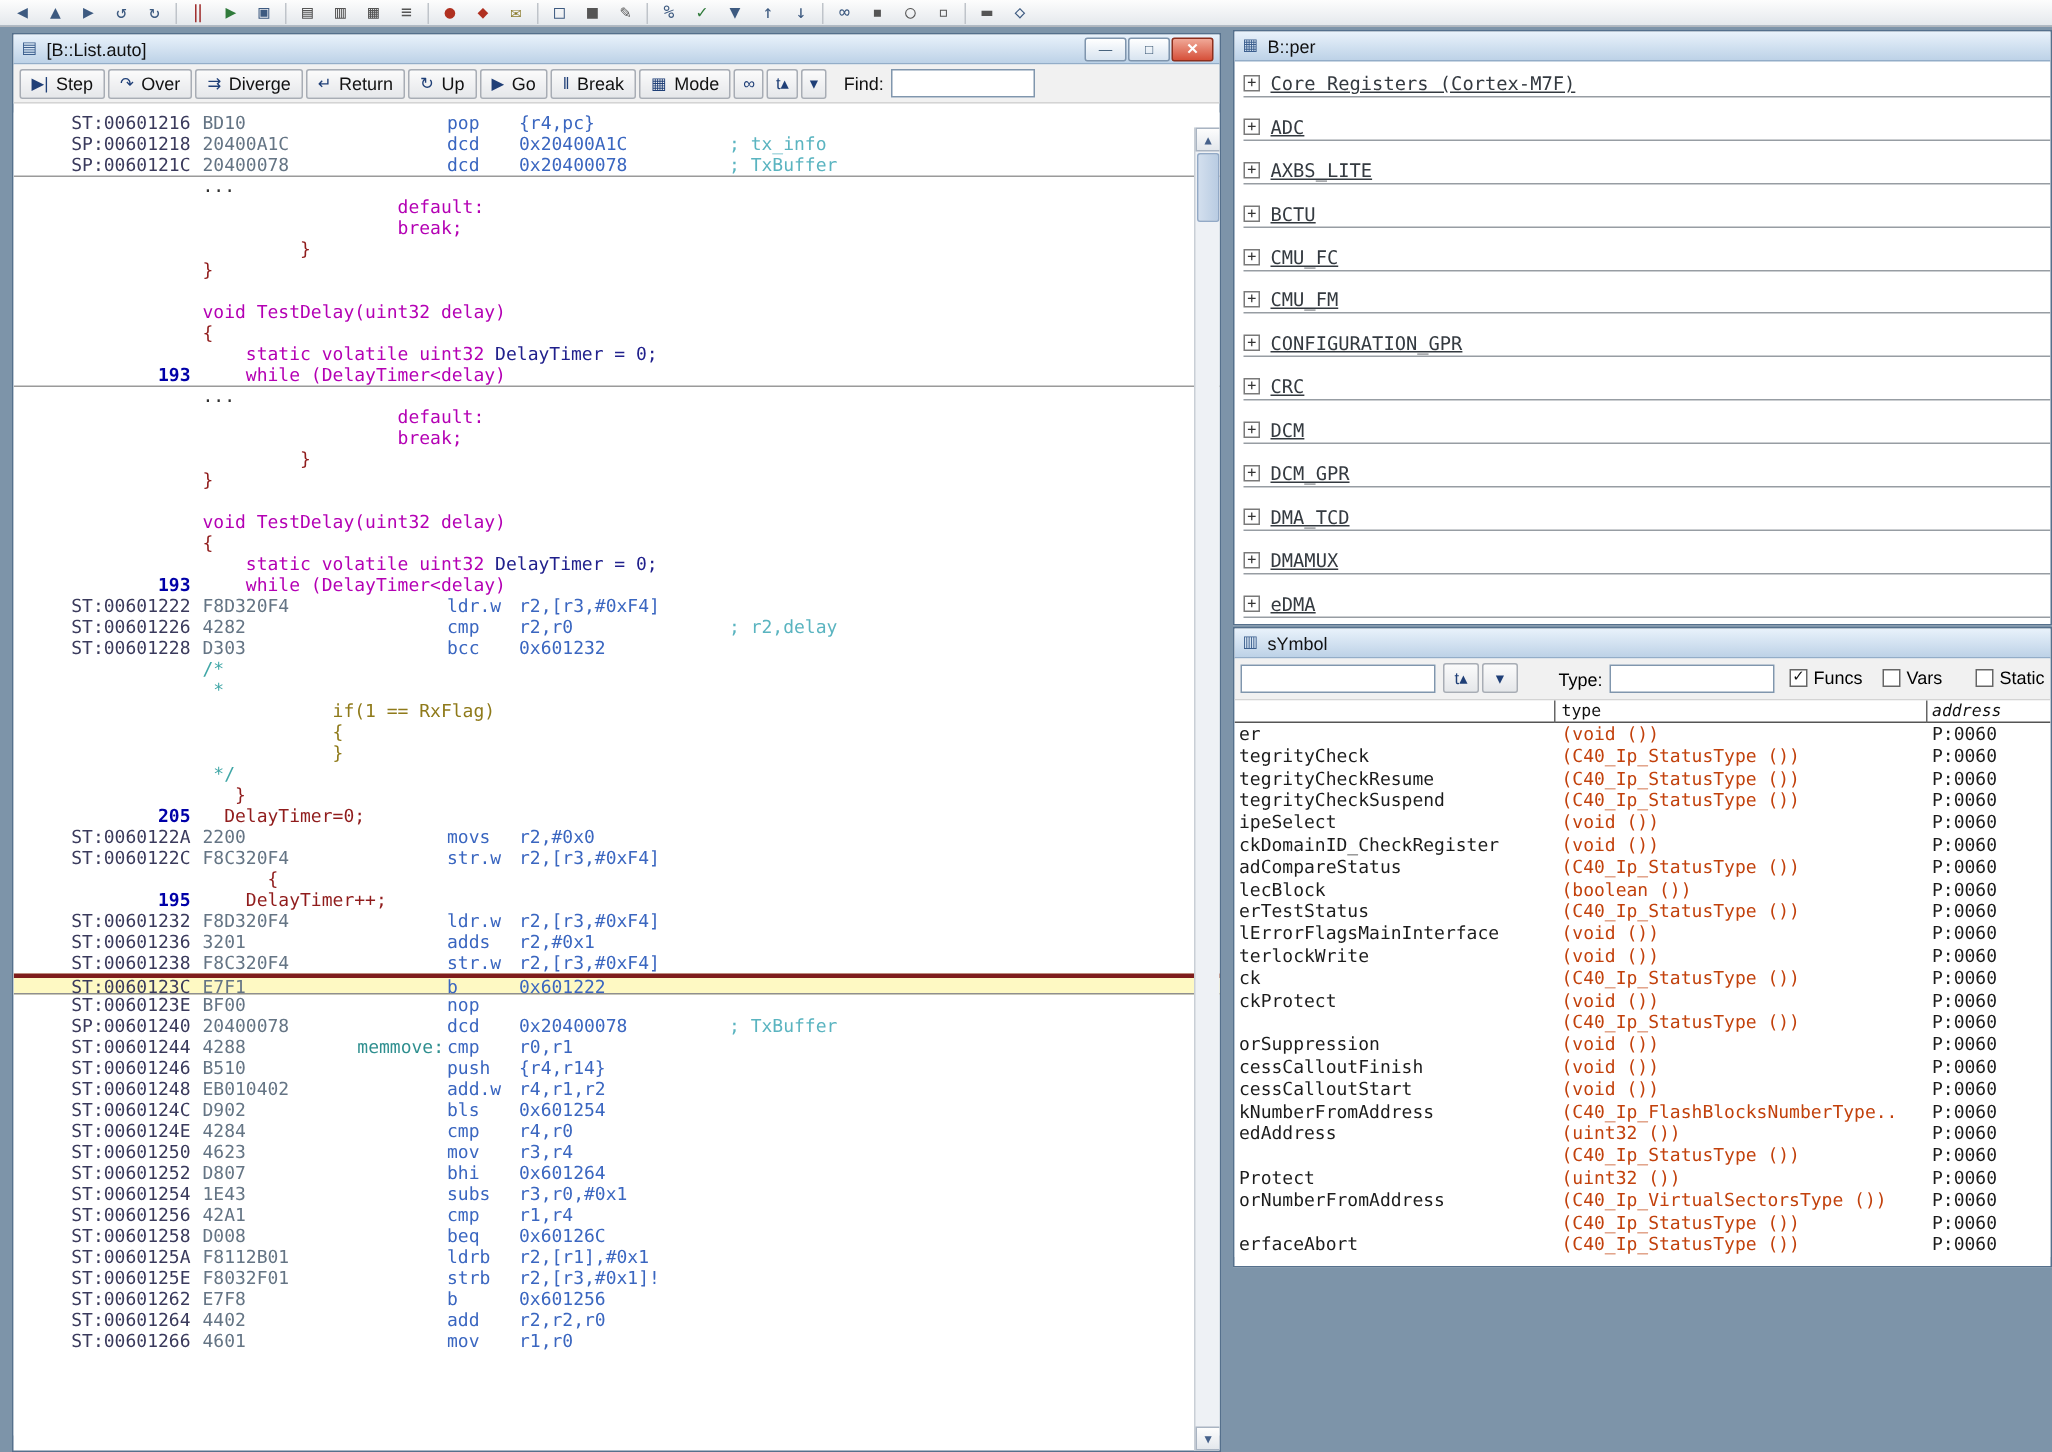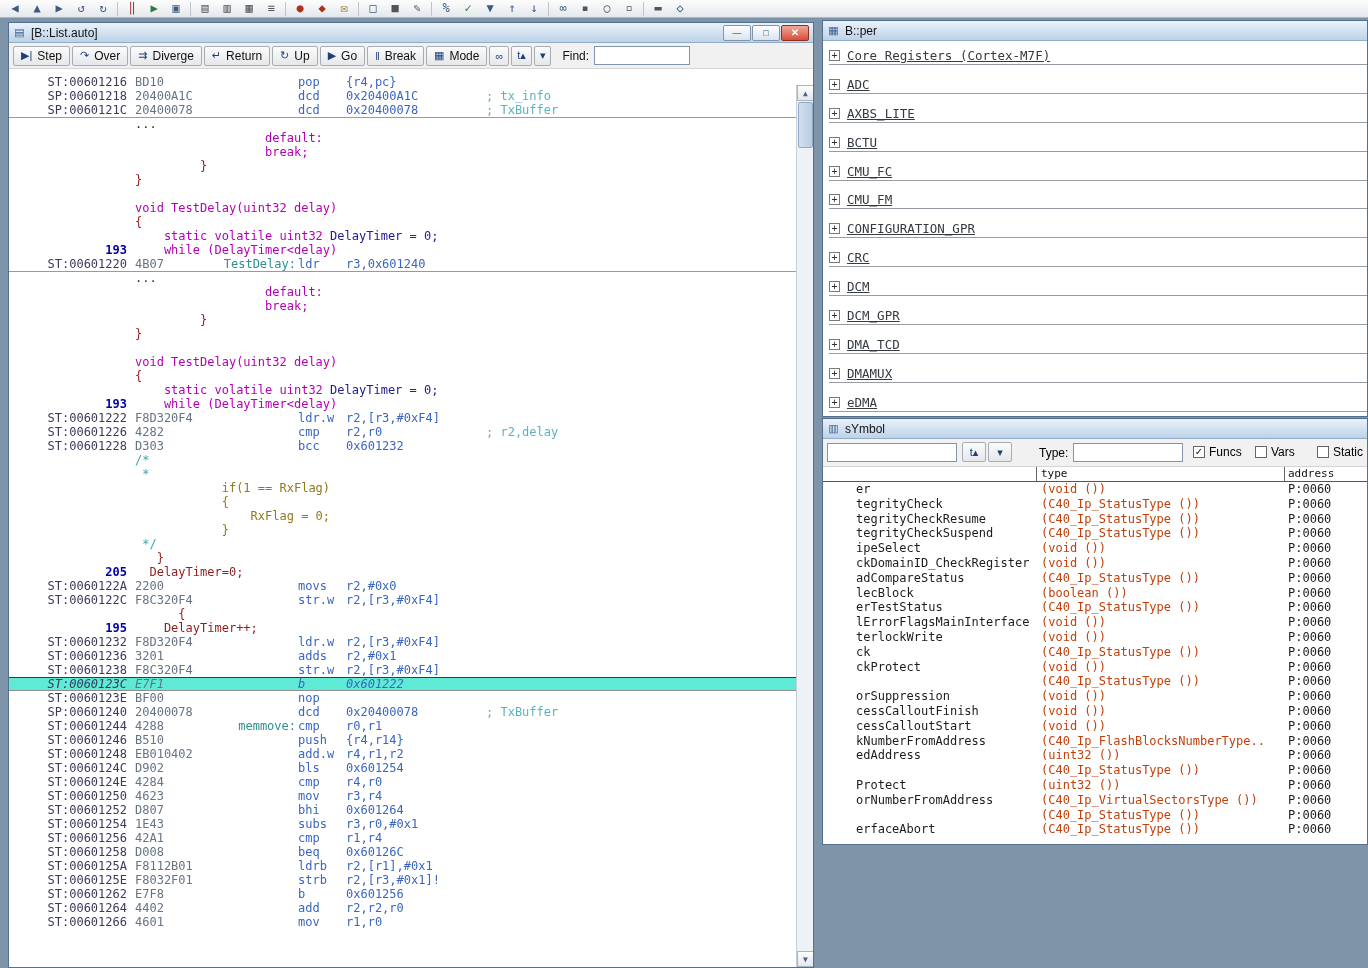--- a/index.html
+++ b/index.html
@@ -69,21 +69,21 @@
     font-size:12px; color:#111; line-height:15px;
   }
   #list-header span { position:absolute; }
   .hsep { position:absolute; top:2px; bottom:2px; width:1px; background:#bdbdbd; }
   #list-rows {
     position:absolute; left:0; top:52px; width:850px; height:882px;
     background:#fff; overflow:hidden;
   }
   .lrow { position:relative; height:14px; line-height:14px; font-size:12px; white-space:pre; }
   .lrow.sep { border-top:1px solid #9a9a9a; line-height:13px; }
-  .lrow.hl { background:#5eead4; border-top:1px solid #7f1d1d; border-bottom:1px solid #8f8f8f; line-height:12px;font-style:italic; }
+  .lrow.hl { background:#fef9c3; border-top:3px solid #7f1d1d; border-bottom:1px solid #8f8f8f; line-height:12px; }
   .col-addr { position:absolute; left:0; width:118px; text-align:right; }
   .col-code { position:absolute; left:126px; }
   .col-label { position:absolute; left:140px; width:147px; text-align:right; }
   .col-mnem { position:absolute; left:289px; }
   .col-ops  { position:absolute; left:337px; }
   .col-com  { position:absolute; left:477px; }
   .col-src  { position:absolute; left:126px; }
   .c-addr { color:#3a3a5c; }
   .c-ln   { color:#0000a8; font-weight:bold; }
   .c-code { color:#647484; }
@@ -138,21 +138,21 @@
     font-size:10px; line-height:10px; text-align:center; color:#111;
   }
   #sym-header {
     position:absolute; left:0; top:48px; width:100%; height:15px;
     border-bottom:1px solid #555; font-size:11px; color:#111; line-height:14px; background:#fff;
   }
   #sym-header span { position:absolute; }
   .sym-vline { position:absolute; width:1px; background:#666; top:48px; bottom:9px; }
   #sym-rows { position:absolute; left:0; top:63px; width:100%; height:356px; overflow:hidden; background:#fff; }
   .sym-row { position:relative; height:14.8px; line-height:14.8px; font-size:12px; white-space:pre; }
-  .sym-name { position:absolute; left:3px; color:#1c1c1c;margin-left:30px; }
+  .sym-name { position:absolute; left:3px; color:#1c1c1c; }
   .sym-type { position:absolute; left:218px; color:#c2410c; }
   .sym-addr { position:absolute; left:465px; color:#1c1c1c; }
 </style>
 </head>
 <body>
 
 <div id="main-toolbar">
     <span class="mt-icon" style="color: rgb(61, 90, 128);">◀</span>
     <span class="mt-icon" style="color: rgb(61, 90, 128);">▲</span>
     <span class="mt-icon" style="color: rgb(61, 90, 128);">▶</span>
@@ -255,39 +255,37 @@
       <div class="lrow sep"><span class="col-code el">...</span></div>
       <div class="lrow"><span class="col-src"><span class="kw">                  default:</span></span></div>
       <div class="lrow"><span class="col-src"><span class="kw">                  break;</span></span></div>
       <div class="lrow"><span class="col-src"><span class="br">         }</span></span></div>
       <div class="lrow"><span class="col-src"><span class="br">}</span></span></div>
       <div class="lrow"></div>
       <div class="lrow"><span class="col-src"><span class="kw">void TestDelay(uint32 delay)</span></span></div>
       <div class="lrow"><span class="col-src"><span class="br">{</span></span></div>
       <div class="lrow"><span class="col-src"><span class="kw">    static volatile uint32 </span><span class="id">DelayTimer = 0;</span></span></div>
       <div class="lrow"><span class="col-addr c-ln">193</span><span class="col-src"><span class="kw">    while (DelayTimer&lt;delay)</span></span></div>
-      <div class="lrow"><span class="col-addr c-addr">ST:00601220</span><span class="col-code c-code">4B07</span><span class="col-label c-label">TestDelay:</span><span class="col-mnem c-mnem">ldr</span><span class="col-ops c-ops">r3,0x601240</span></div>
       <div class="lrow sep"><span class="col-code el">...</span></div>
       <div class="lrow"><span class="col-src"><span class="kw">                  default:</span></span></div>
       <div class="lrow"><span class="col-src"><span class="kw">                  break;</span></span></div>
       <div class="lrow"><span class="col-src"><span class="br">         }</span></span></div>
       <div class="lrow"><span class="col-src"><span class="br">}</span></span></div>
       <div class="lrow"></div>
       <div class="lrow"><span class="col-src"><span class="kw">void TestDelay(uint32 delay)</span></span></div>
       <div class="lrow"><span class="col-src"><span class="br">{</span></span></div>
       <div class="lrow"><span class="col-src"><span class="kw">    static volatile uint32 </span><span class="id">DelayTimer = 0;</span></span></div>
       <div class="lrow"><span class="col-addr c-ln">193</span><span class="col-src"><span class="kw">    while (DelayTimer&lt;delay)</span></span></div>
       <div class="lrow"><span class="col-addr c-addr">ST:00601222</span><span class="col-code c-code">F8D320F4</span><span class="col-mnem c-mnem">ldr.w</span><span class="col-ops c-ops">r2,[r3,#0xF4]</span></div>
       <div class="lrow"><span class="col-addr c-addr">ST:00601226</span><span class="col-code c-code">4282</span><span class="col-mnem c-mnem">cmp</span><span class="col-ops c-ops">r2,r0</span><span class="col-com c-com">; r2,delay</span></div>
       <div class="lrow"><span class="col-addr c-addr">ST:00601228</span><span class="col-code c-code">D303</span><span class="col-mnem c-mnem">bcc</span><span class="col-ops c-ops">0x601232</span></div>
       <div class="lrow"><span class="col-src"><span class="cm">/*</span></span></div>
       <div class="lrow"><span class="col-src"><span class="cm"> *</span></span></div>
       <div class="lrow"><span class="col-src"><span class="ol">            if(1 == RxFlag)</span></span></div>
       <div class="lrow"><span class="col-src"><span class="ol">            {</span></span></div>
-      <div class="lrow"><span class="col-src"><span class="ol">                RxFlag = 0;</span></span></div>
       <div class="lrow"><span class="col-src"><span class="ol">            }</span></span></div>
       <div class="lrow"><span class="col-src"><span class="cm"> */</span></span></div>
       <div class="lrow"><span class="col-src"><span class="br">   }</span></span></div>
       <div class="lrow"><span class="col-addr c-ln">205</span><span class="col-src"><span class="br">  DelayTimer=0;</span></span></div>
       <div class="lrow"><span class="col-addr c-addr">ST:0060122A</span><span class="col-code c-code">2200</span><span class="col-mnem c-mnem">movs</span><span class="col-ops c-ops">r2,#0x0</span></div>
       <div class="lrow"><span class="col-addr c-addr">ST:0060122C</span><span class="col-code c-code">F8C320F4</span><span class="col-mnem c-mnem">str.w</span><span class="col-ops c-ops">r2,[r3,#0xF4]</span></div>
       <div class="lrow"><span class="col-src"><span class="br">      {</span></span></div>
       <div class="lrow"><span class="col-addr c-ln">195</span><span class="col-src"><span class="br">    DelayTimer++;</span></span></div>
       <div class="lrow"><span class="col-addr c-addr">ST:00601232</span><span class="col-code c-code">F8D320F4</span><span class="col-mnem c-mnem">ldr.w</span><span class="col-ops c-ops">r2,[r3,#0xF4]</span></div>
       <div class="lrow"><span class="col-addr c-addr">ST:00601236</span><span class="col-code c-code">3201</span><span class="col-mnem c-mnem">adds</span><span class="col-ops c-ops">r2,#0x1</span></div>
@@ -425,21 +423,21 @@
         </span><span class="chk abs" style="left: 432px; top: 6px;">
           <span class="chkbox"></span>
           <span>Vars</span>
         </span><span class="chk abs" style="left: 494px; top: 6px;">
           <span class="chkbox"></span>
           <span>Static</span>
         </span></span>
   </div>
   <div id="sym-header">
       <span style="left: 218px;">type</span>
-      <span style="left: 465px;">address</span>
+      <span style="left: 465px; font-style: italic;">address</span>
     </div>
   <div class="sym-vline" style="left:213px;"></div>
   <div class="sym-vline" style="left:461px;"></div>
   <div id="sym-rows">
       <div class="sym-row"><span class="sym-name">er</span><span class="sym-type">(void ())</span><span class="sym-addr">P:0060</span></div>
       <div class="sym-row"><span class="sym-name">tegrityCheck</span><span class="sym-type">(C40_Ip_StatusType ())</span><span class="sym-addr">P:0060</span></div>
       <div class="sym-row"><span class="sym-name">tegrityCheckResume</span><span class="sym-type">(C40_Ip_StatusType ())</span><span class="sym-addr">P:0060</span></div>
       <div class="sym-row"><span class="sym-name">tegrityCheckSuspend</span><span class="sym-type">(C40_Ip_StatusType ())</span><span class="sym-addr">P:0060</span></div>
       <div class="sym-row"><span class="sym-name">ipeSelect</span><span class="sym-type">(void ())</span><span class="sym-addr">P:0060</span></div>
       <div class="sym-row"><span class="sym-name">ckDomainID_CheckRegister</span><span class="sym-type">(void ())</span><span class="sym-addr">P:0060</span></div>

